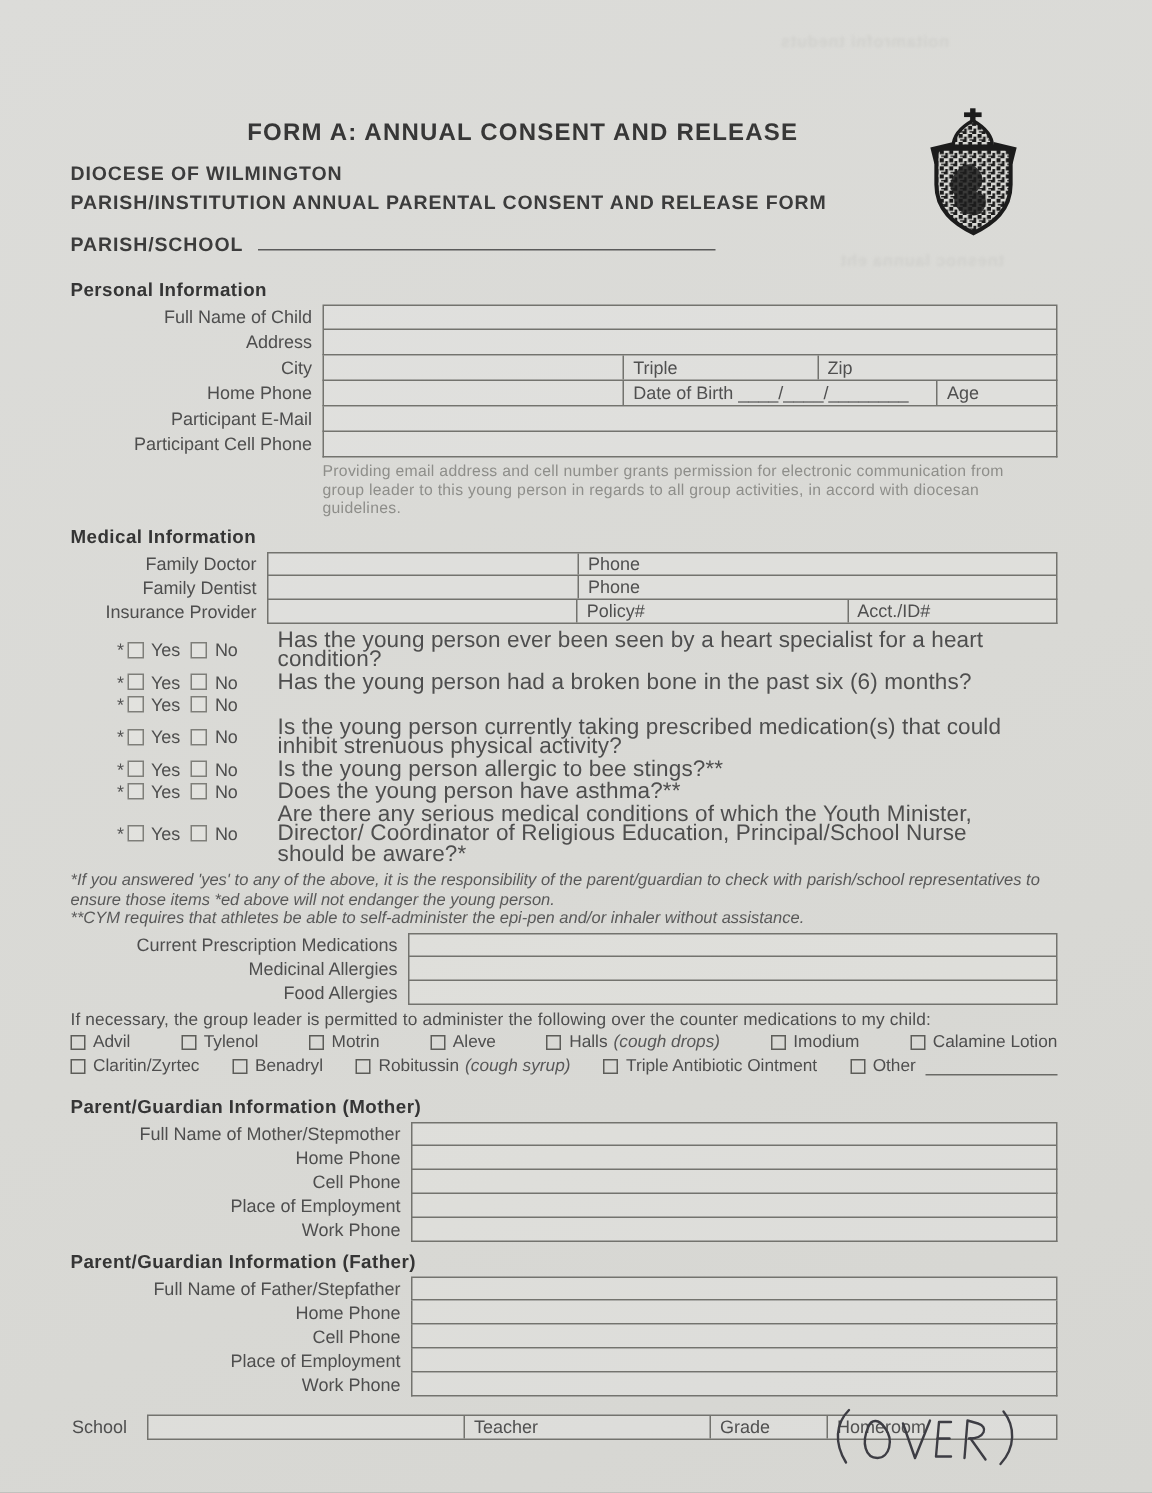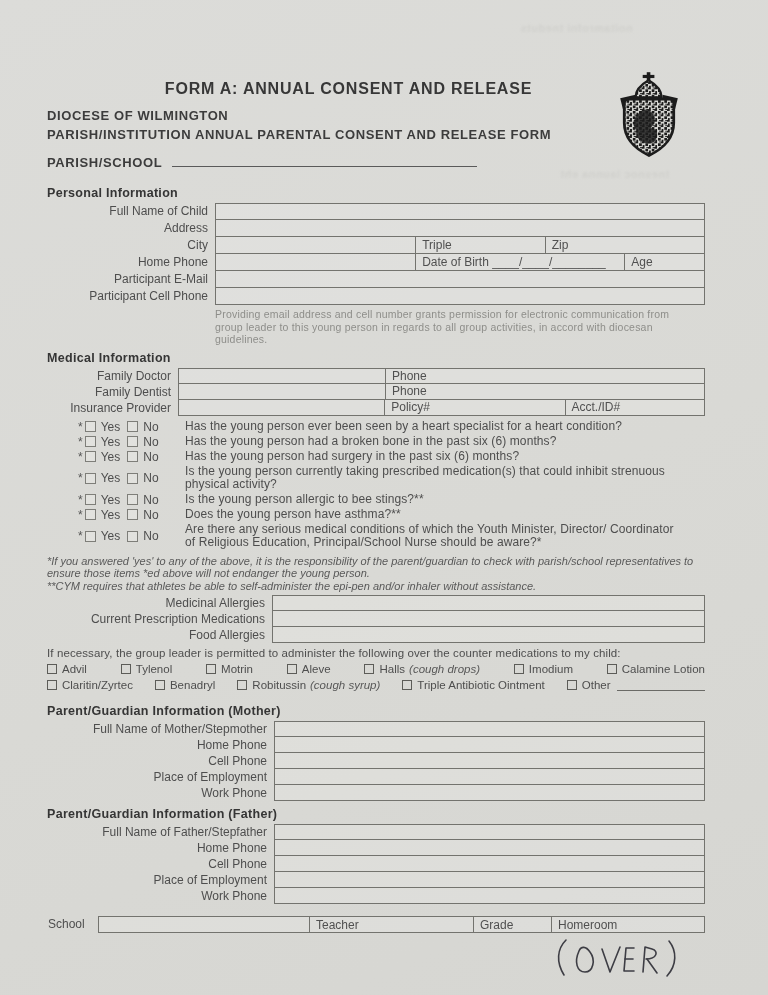--- a/index.html
+++ b/index.html
@@ -40,21 +40,21 @@
   
   .s .flabel{width:51px;line-height:17px;text-align:left;padding-left:1px;}
   .s .fcells{width:607px;height:17px;}
   .note{margin:3px 0 0 168px;width:484px;font-size:10.5px;line-height:12.5px;color:#8e8e8a;letter-spacing:.2px;}
   .qwrap{margin-top:4px;}
   .qrow{display:flex;align-items:center;margin:1px 0;}
   .qctrl{width:138px;padding-left:31px;box-sizing:border-box;display:flex;align-items:center;flex:none;}
   .qstar{font-size:12px;color:#555;margin-right:2px;}
   .cb{width:11px;height:11px;border:1.3px solid #7e7e79;display:inline-block;box-sizing:border-box;background:rgba(250,250,247,.25);}
   .cbl{font-size:12px;color:#4e4e4e;margin:0 7px 0 5px;}
-  .qtext{font-size:12px;line-height:13.5px;color:#4e4e4e;letter-spacing:.1px;}
+  .qtext{font-size:15px;line-height:13.5px;color:#4e4e4e;letter-spacing:.1px;}
   .fns{margin-top:5px;font-style:italic;font-size:11px;line-height:12.5px;color:#595959;}
   .otc-intro{margin-top:4px;font-size:11.5px;color:#4e4e4e;letter-spacing:.1px;}
   .otc-row{display:flex;margin-top:3px;height:13px;align-items:center;font-size:11.5px;color:#4e4e4e;}
   .otc-row.r1{justify-content:space-between;}
   .otc-item{display:inline-flex;align-items:center;white-space:nowrap;}
   .r2 .otc-item{margin-right:22px;}
   .otc-box{width:8px;height:8px;border:1.5px solid #5c5c58;display:inline-block;margin-right:5px;box-sizing:content-box;}
   .otc-note{margin-left:4px;font-style:italic;color:#585858;}
   .other-line{flex:1;max-width:150px;border-bottom:1px solid #6a6a66;height:11px;}
   .crest{position:absolute;left:604px;top:71px;}
@@ -208,21 +208,20 @@
         <div class="qtext">Has the young person had a broken bone in the past six (6) months?</div>
       </div>
       <div class="qrow">
         <div class="qctrl">
           <span class="qstar">*</span>
           <span class="cb"></span>
             <span class="cbl">Yes</span>
           <span class="cb"></span>
             <span class="cbl">No</span>
         </div>
-        <div class="qtext">Has the young person had surgery in the past six (6) months?</div>
       </div>
       <div class="qrow">
         <div class="qctrl">
           <span class="qstar">*</span>
           <span class="cb"></span>
             <span class="cbl">Yes</span>
           <span class="cb"></span>
             <span class="cbl">No</span>
         </div>
         <div class="qtext" style="width:500px">Is the young person currently taking prescribed medication(s) that could inhibit strenuous physical activity?</div>
@@ -259,27 +258,27 @@
       </div>
     </div>
 
     <div class="fns">
       <div>*If you answered 'yes' to any of the above, it is the responsibility of the parent/guardian to check with parish/school representatives to ensure those items *ed above will not endanger the young person.</div>
       <div>**CYM requires that athletes be able to self-administer the epi-pen and/or inhaler without assistance.</div>
     </div>
 
     <div class="ftab a">
       <div class="frow">
+        <div class="flabel">Current Prescription Medications</div>
+        <div class="fcells">
+            <div class="sc" style="flex:1"></div>
+          </div>
+      </div>
+      <div class="frow">
         <div class="flabel">Medicinal Allergies</div>
-        <div class="fcells">
-            <div class="sc" style="flex:1"></div>
-          </div>
-      </div>
-      <div class="frow">
-        <div class="flabel">Current Prescription Medications</div>
         <div class="fcells">
             <div class="sc" style="flex:1"></div>
           </div>
       </div>
       <div class="frow">
         <div class="flabel">Food Allergies</div>
         <div class="fcells">
             <div class="sc" style="flex:1"></div>
           </div>
       </div>

